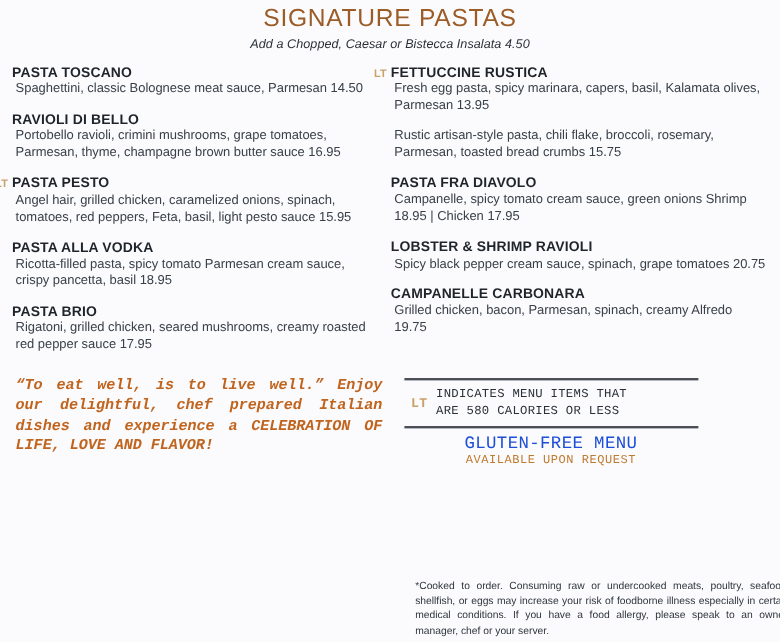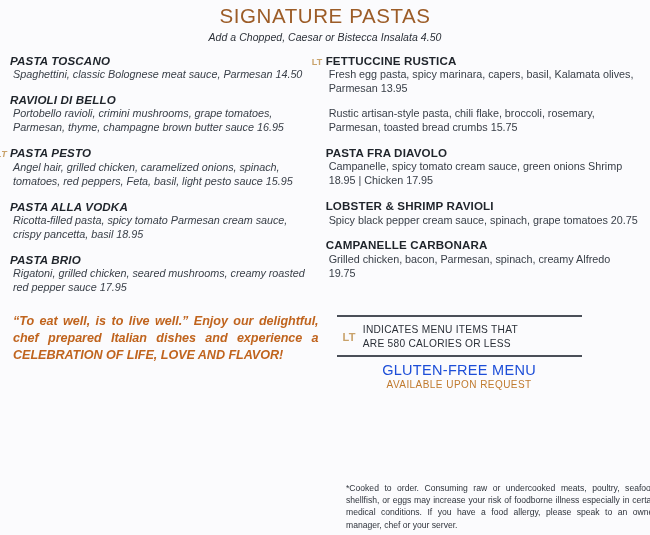--- a/index.html
+++ b/index.html
@@ -41,21 +41,21 @@
   .columns {
     display: flex;
     margin-top: 11px;
     padding: 0 12px 0 13px;
     box-sizing: border-box;
     align-items: flex-start;
   }
   .col {
     box-sizing: border-box;
   }
-  .col-left  { width: 311px; padding-right: 8px; font-style: italic; }
+  .col-left  { width: 311px; padding-right: 8px; }
   .col-right { width: 327px; padding-left: 11px; }
 
   .item { margin-bottom: 11px; position: relative; }
   .item:last-child { margin-bottom: 0; }
 
   .item-head {
     display: flex;
     align-items: baseline;
   }
   .lt-tag {
@@ -82,20 +82,21 @@
     letter-spacing: -0.02px;
   }
 
   
   .footer {
     display: flex;
     padding: 0 10px 0 13px;
     margin-top: 18px;
     box-sizing: border-box;
     align-items: flex-start;
+    font-family: Liberation Mono, monospace;
   }
   .quote-col { width: 322px; box-sizing: border-box; padding-right: 10px; }
   .info-col  { width: 318px; box-sizing: border-box; }
 
   .quote {
     color: #c0641e;
     font-style: italic;
     font-weight: bold;
     font-size: 12.6px;
     line-height: 1.33;

